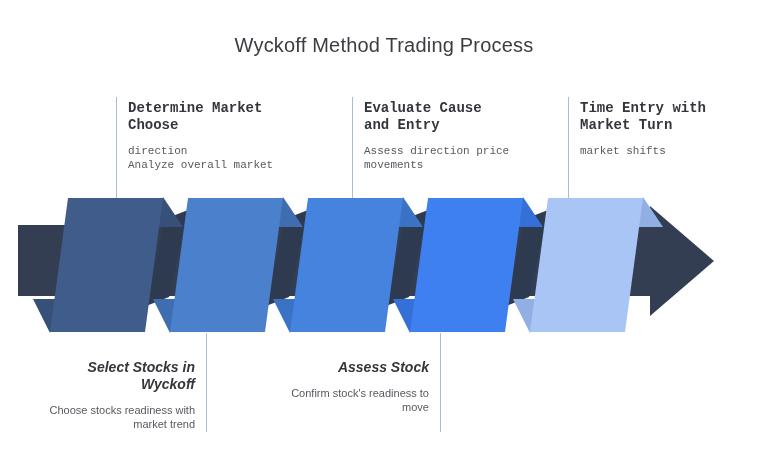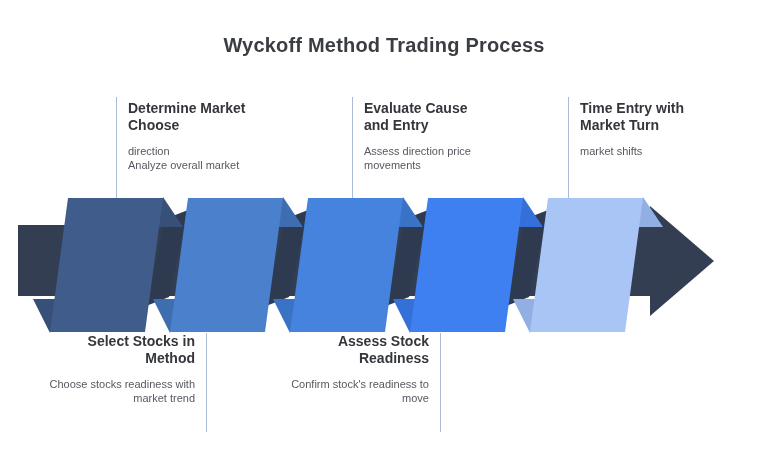--- a/index.html
+++ b/index.html
@@ -2,37 +2,37 @@
 <html style="--connector-color: #a9bcd8; --title-color: #3a3d42; --heading-color: #33363b; --body-color: #55595f;"><head>
 <meta charset="utf-8">
 <style>
   html,body{margin:0;padding:0;background:#ffffff;}
   .stage{
     position:relative;width:768px;height:461px;background:#ffffff;overflow:hidden;
     font-family:"Liberation Sans", sans-serif;
   }
   .title{
     position:absolute;top:34px;left:0;width:768px;text-align:center;
-    font-size:20px;font-weight:bold;color:var(--title-color,#3a3d42);letter-spacing:.2px;
+    font-size:20px;font-weight:normal;color:var(--title-color,#3a3d42);letter-spacing:.2px;
   }
   .arrow-svg{position:absolute;top:0;left:0;}
   .step-label{position:absolute;box-sizing:border-box;}
   .step-label.top{
     top:97px;height:101px;border-left:1px solid var(--connector-color,#a9bcd8);
-    padding-left:11px;width:170px;text-align:left;
+    padding-left:11px;width:170px;text-align:left;font-family:Liberation Mono, monospace;
   }
   .step-label.bottom{
     top:333px;height:99px;border-right:1px solid var(--connector-color,#a9bcd8);
     padding-right:11px;width:172px;text-align:right;
   }
   .step-heading{
     font-size:14px;line-height:17px;font-weight:bold;color:var(--heading-color,#33363b);
   }
   .step-label.top .step-heading{margin-top:3px;}
-  .step-label.bottom .step-heading{}
+  .step-label.bottom .step-heading{margin-top:26px;font-style:italic;}
   .step-body{
     margin-top:10px;font-size:11px;line-height:14px;color:var(--body-color,#55595f);
   }
 </style>
 </head>
 <body>
 
 <div class="stage">
 
   <div class="title">Wyckoff Method Trading Process</div>
@@ -96,32 +96,31 @@
       <div>Market Turn</div>
     </div>
     <div class="step-body">
       <div>market shifts</div>
     </div>
   </div>
 
   <div class="step-label bottom" style="left:35px">
     <div class="step-heading">
       <div>Select Stocks in</div>
-      <div>Method</div>
+      <div>Wyckoff</div>
     </div>
     <div class="step-body">
       <div>Choose stocks readiness with</div>
       <div>market trend</div>
     </div>
   </div>
 
   <div class="step-label bottom" style="left:269px">
     <div class="step-heading">
       <div>Assess Stock</div>
-      <div>Readiness</div>
     </div>
     <div class="step-body">
       <div>Confirm stock's readiness to</div>
       <div>move</div>
     </div>
   </div>
 
 </div>
 
 </body></html>

